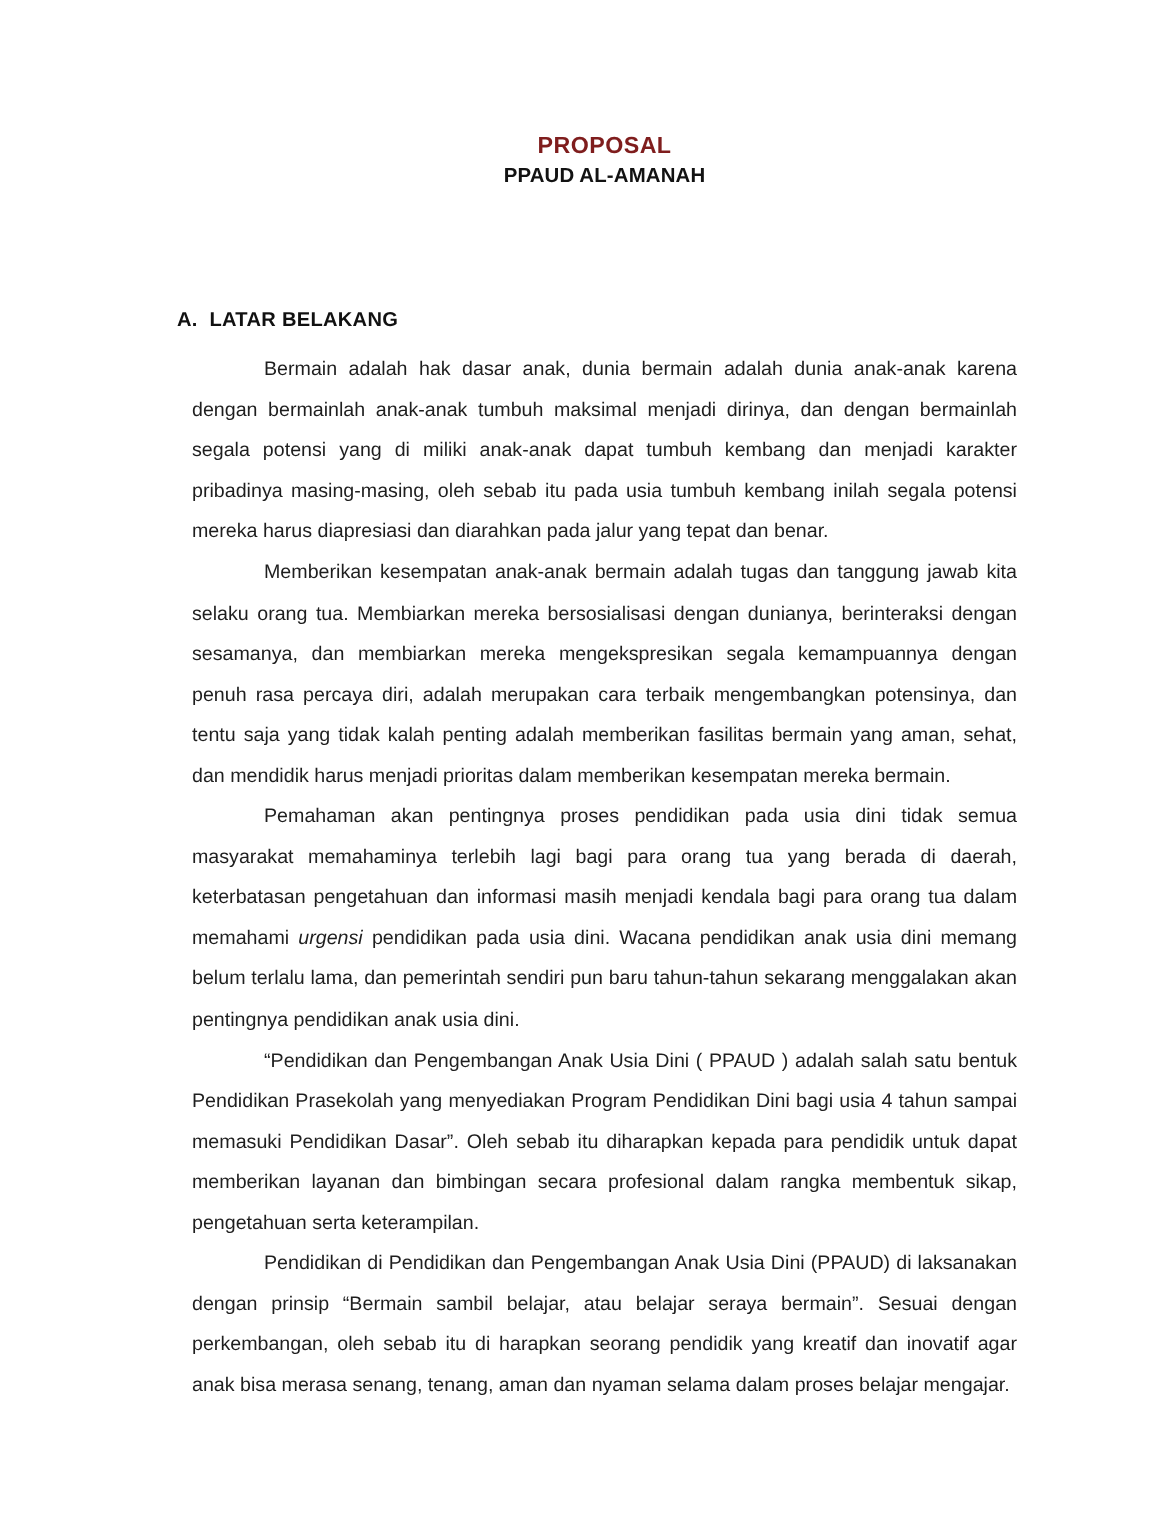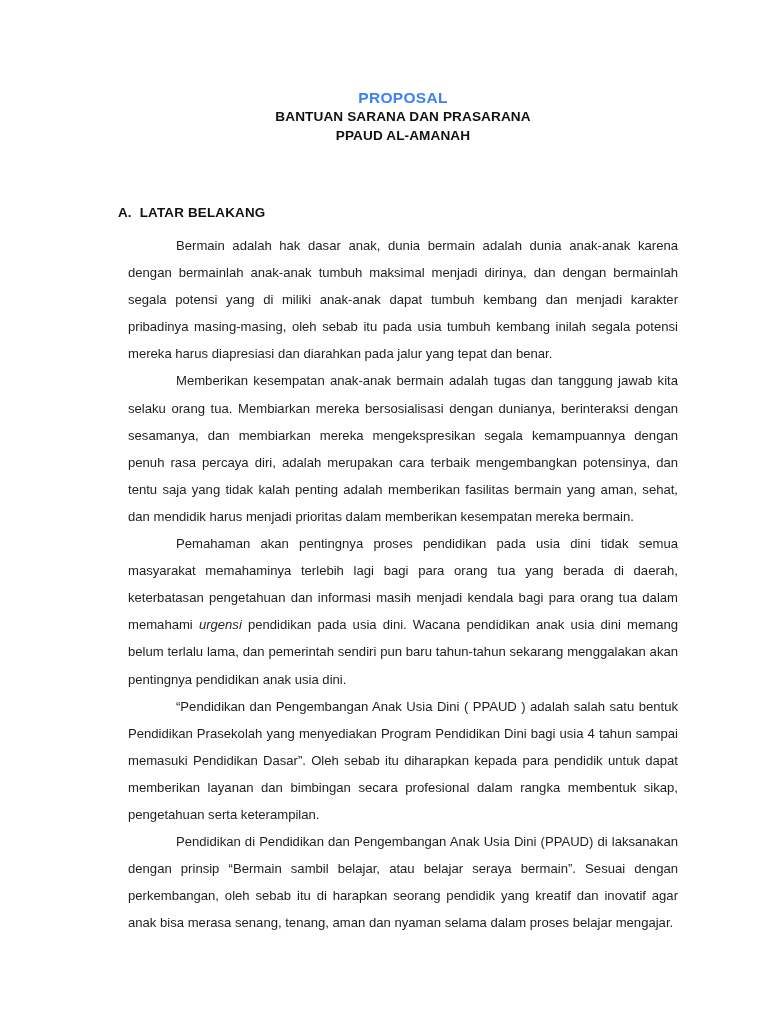--- a/index.html
+++ b/index.html
@@ -32,21 +32,21 @@
     top: 88px;
     width: 550px;
     text-align: center;
   }
   .doc-title {
     font-size: 15.5px;
     font-weight: bold;
     letter-spacing: 0.3px;
     line-height: 1.32;
     margin: 0;
-    color: #3b82f6;
+    color: #7f1d1d;
   }
   .doc-subtitle {
     font-size: 13.6px;
     font-weight: bold;
     letter-spacing: 0.1px;
     line-height: 1.38;
     margin: 0;
     color: #121212;
   }
 
@@ -81,21 +81,20 @@
   .body-text i {
   }
 </style>
 </head>
 <body>
 
 <div class="page">
 
   <div class="title-block">
     <div class="doc-title">PROPOSAL</div>
-    <div class="doc-subtitle">BANTUAN SARANA DAN PRASARANA</div>
     <div class="doc-subtitle">PPAUD AL-AMANAH</div>
   </div>
 
   <div class="section-heading">A.  LATAR BELAKANG</div>
 
   <div class="body-text">
 
     <p>Bermain adalah hak dasar anak, dunia bermain adalah dunia anak-anak karena dengan bermainlah anak-anak tumbuh maksimal menjadi dirinya, dan dengan bermainlah segala potensi yang di miliki anak-anak dapat tumbuh kembang dan menjadi karakter pribadinya masing-masing, oleh sebab itu pada usia tumbuh kembang inilah segala potensi mereka harus diapresiasi dan diarahkan pada jalur yang tepat dan benar.</p>
 
     <p>Memberikan kesempatan anak-anak bermain adalah tugas dan tanggung jawab kita selaku orang tua. Membiarkan mereka bersosialisasi dengan dunianya, berinteraksi dengan sesamanya, dan membiarkan mereka mengekspresikan segala kemampuannya dengan penuh rasa percaya diri, adalah merupakan cara terbaik mengembangkan potensinya, dan tentu saja yang tidak kalah penting adalah memberikan fasilitas bermain yang aman, sehat, dan mendidik harus menjadi prioritas dalam memberikan kesempatan mereka bermain.</p>

